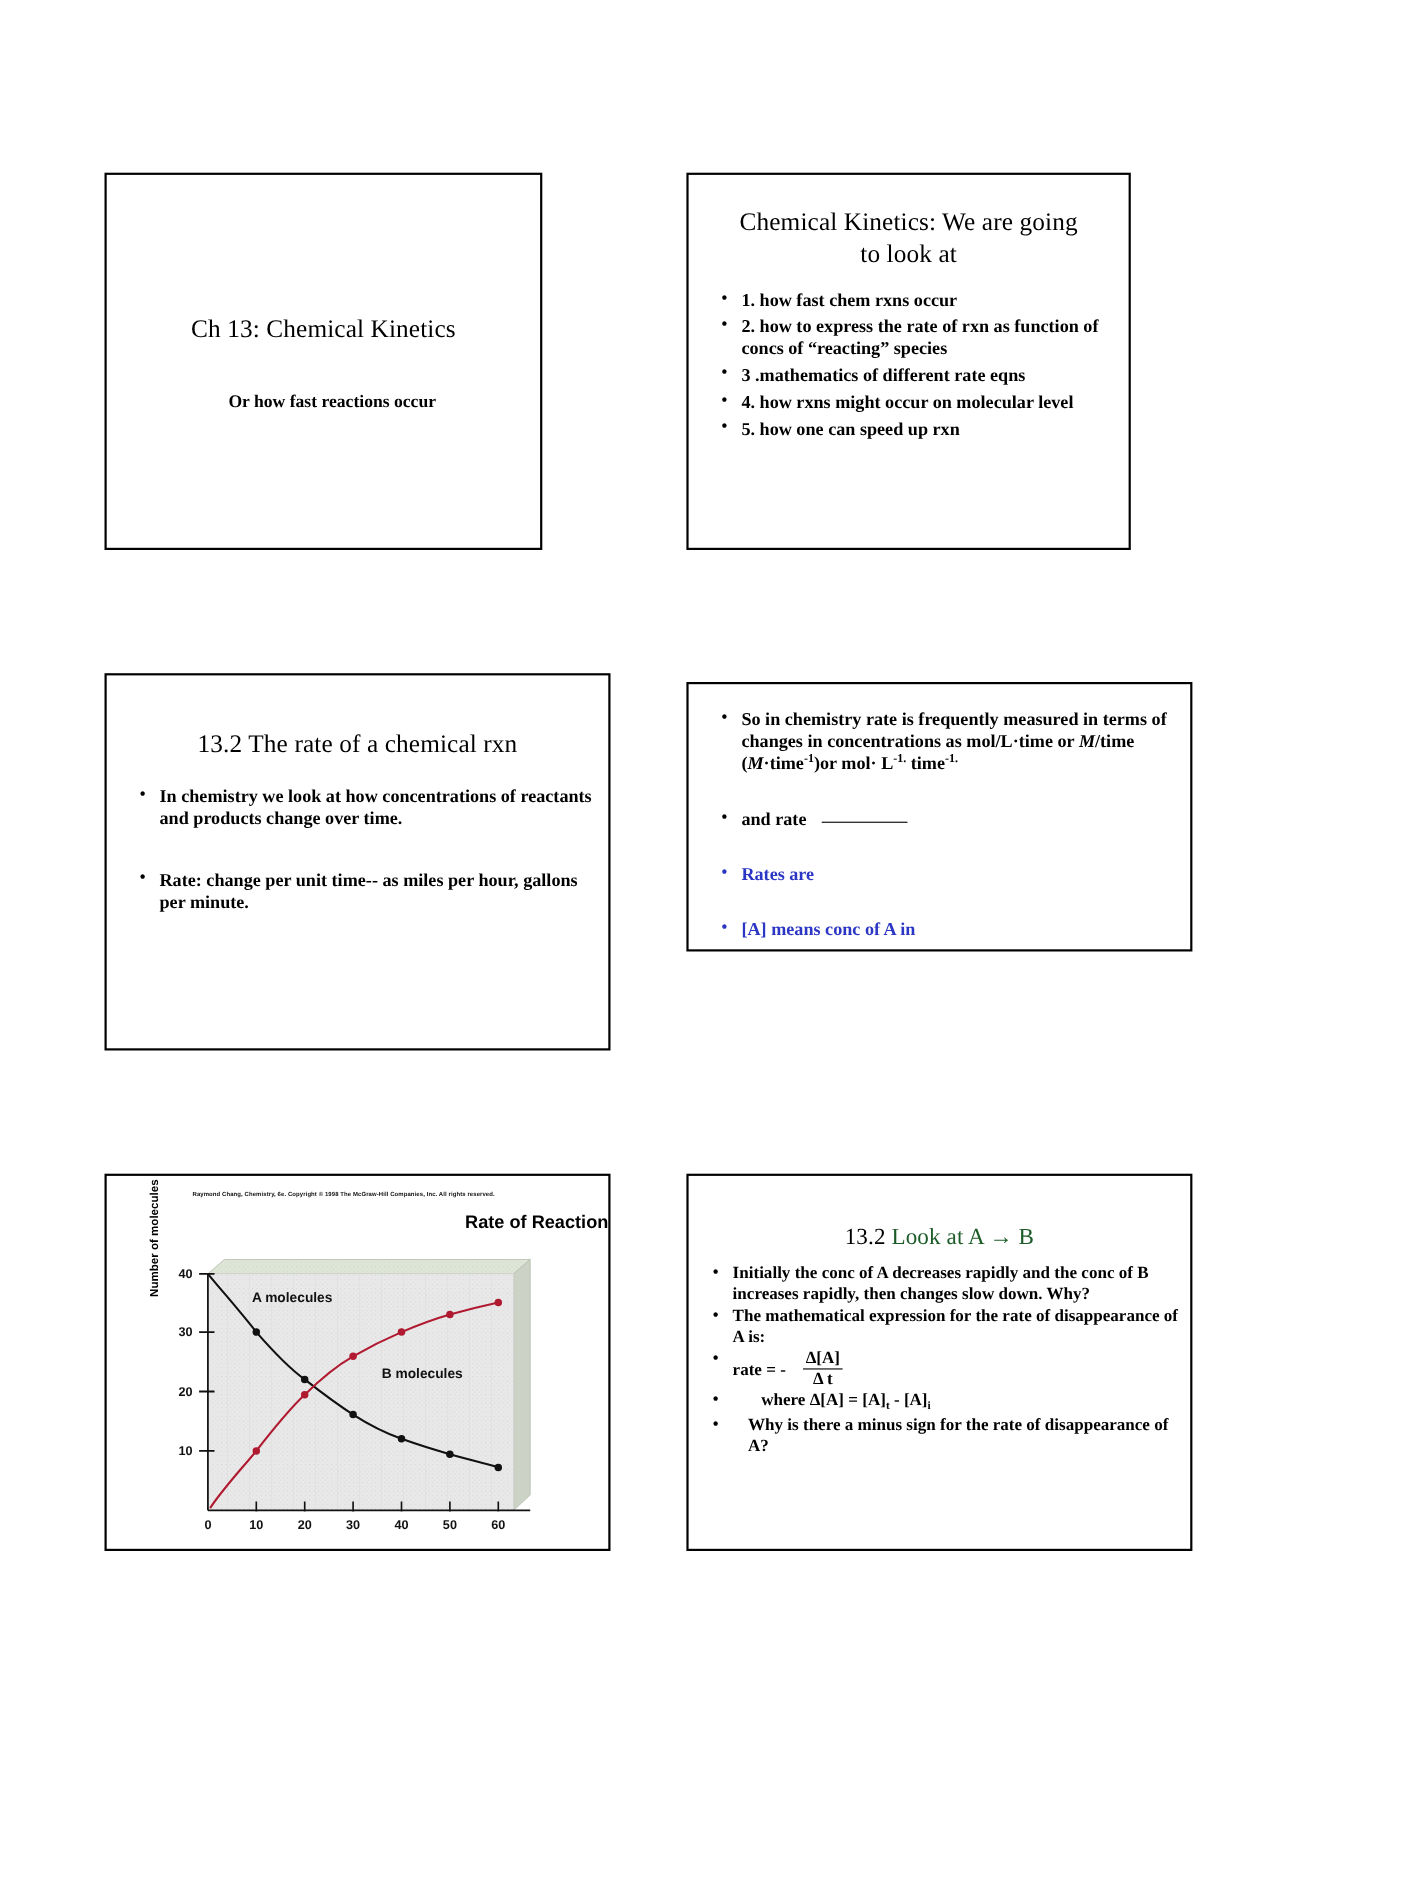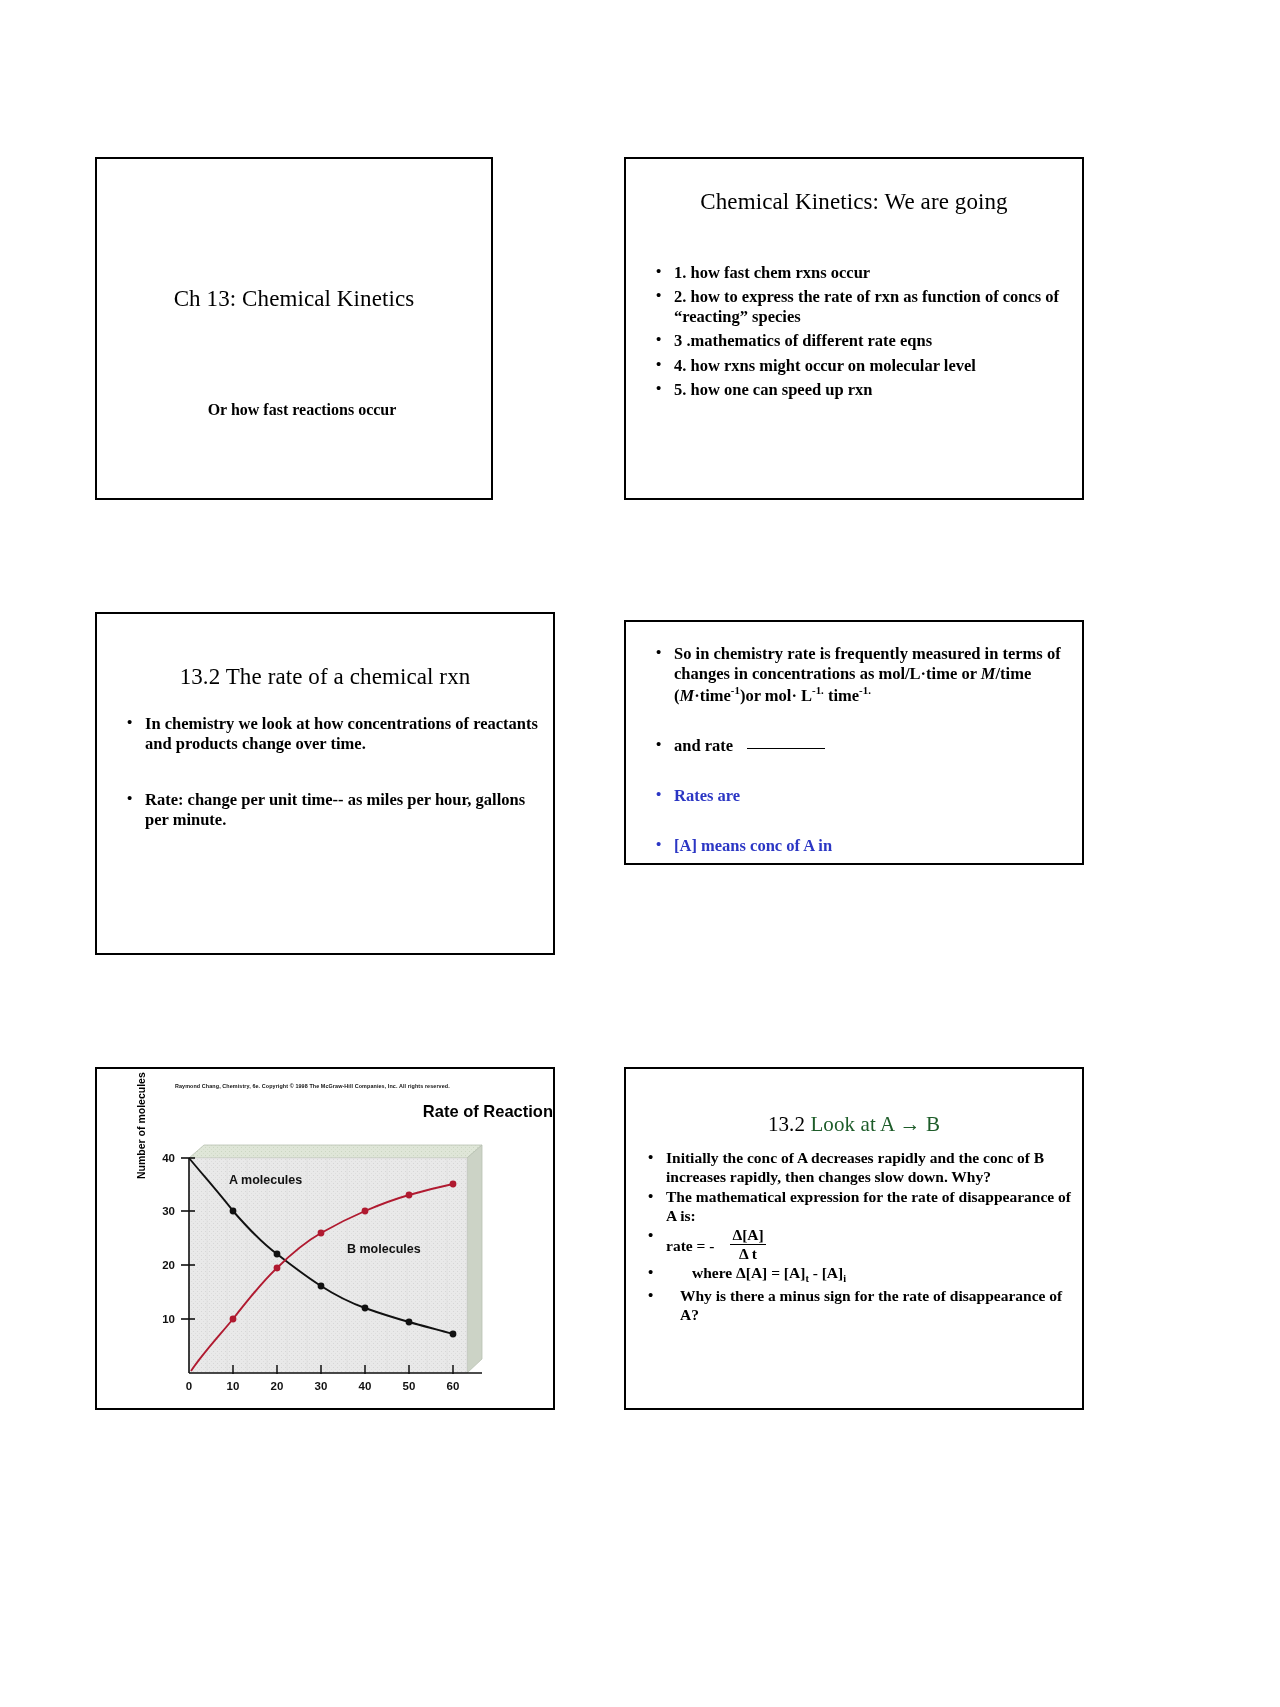--- a/index.html
+++ b/index.html
@@ -17,21 +17,21 @@
   }
   .slide{
     position:absolute;
     border:2px solid #000;
     background:#fff;
     box-sizing:border-box;
     overflow:hidden;
   }
   
   #slide-1{left:95px;  top:157px;  width:398px; height:343px;}
-  #slide-2{left:624px; top:157px;  width:460px; height:343px;}
+  #slide-2{left:624px; top:157px;  width:404px; height:343px;}
   #slide-3{left:95px;  top:612px;  width:460px; height:343px;}
   #slide-4{left:624px; top:620px;  width:460px; height:245px;}
   #slide-5{left:95px;  top:1067px; width:460px; height:343px;}
   #slide-6{left:624px; top:1067px; width:460px; height:343px;}
 
   .s-title{
     text-align:center;
     font-size:23px;
     line-height:1.28;
     font-weight:400;
@@ -72,21 +72,21 @@
     margin-left:14px;
     vertical-align:2px;
     height:1px;
   }
   sup{font-size:.66em;vertical-align:super;}
   sub{font-size:.66em;vertical-align:sub;}
   i{font-style:italic;}
 
   
   #slide-1 .t1{position:absolute;left:0;right:0;top:125px;}
-  #slide-1 .t2{position:absolute;left:16px;right:0;top:198px;margin-top:44px;}
+  #slide-1 .t2{position:absolute;left:16px;right:0;top:198px;}
 
   
   #slide-2 .hd{position:absolute;left:18px;right:18px;top:28px;}
   #slide-2 .body{position:absolute;left:28px;right:14px;top:104px;}
 
   
   #slide-3 .hd{position:absolute;left:12px;right:12px;top:48px;}
   #slide-3 .body{position:absolute;left:28px;right:12px;top:100px;}
   #slide-3 .body li{margin-bottom:36px;}
 
@@ -135,20 +135,21 @@
 <div class="page">
 
   <div class="slide" id="slide-1">
     <div class="s-title t1">Ch 13: Chemical Kinetics</div>
     <div class="s-sub t2">Or how fast reactions occur</div>
   </div>
 
   <div class="slide" id="slide-2">
     <div class="hd">
       <div class="s-title">Chemical Kinetics: We are going</div>
+      <div class="s-title">to look at</div>
     </div>
     <ul class="bul body">
       <li>1. how fast chem rxns occur</li>
       <li>2. how to express the rate of rxn as function of concs of “reacting” species</li>
       <li>3 .mathematics of different rate eqns</li>
       <li>4. how rxns might occur on molecular level</li>
       <li>5. how one can speed up rxn</li>
     </ul>
   </div>
 

